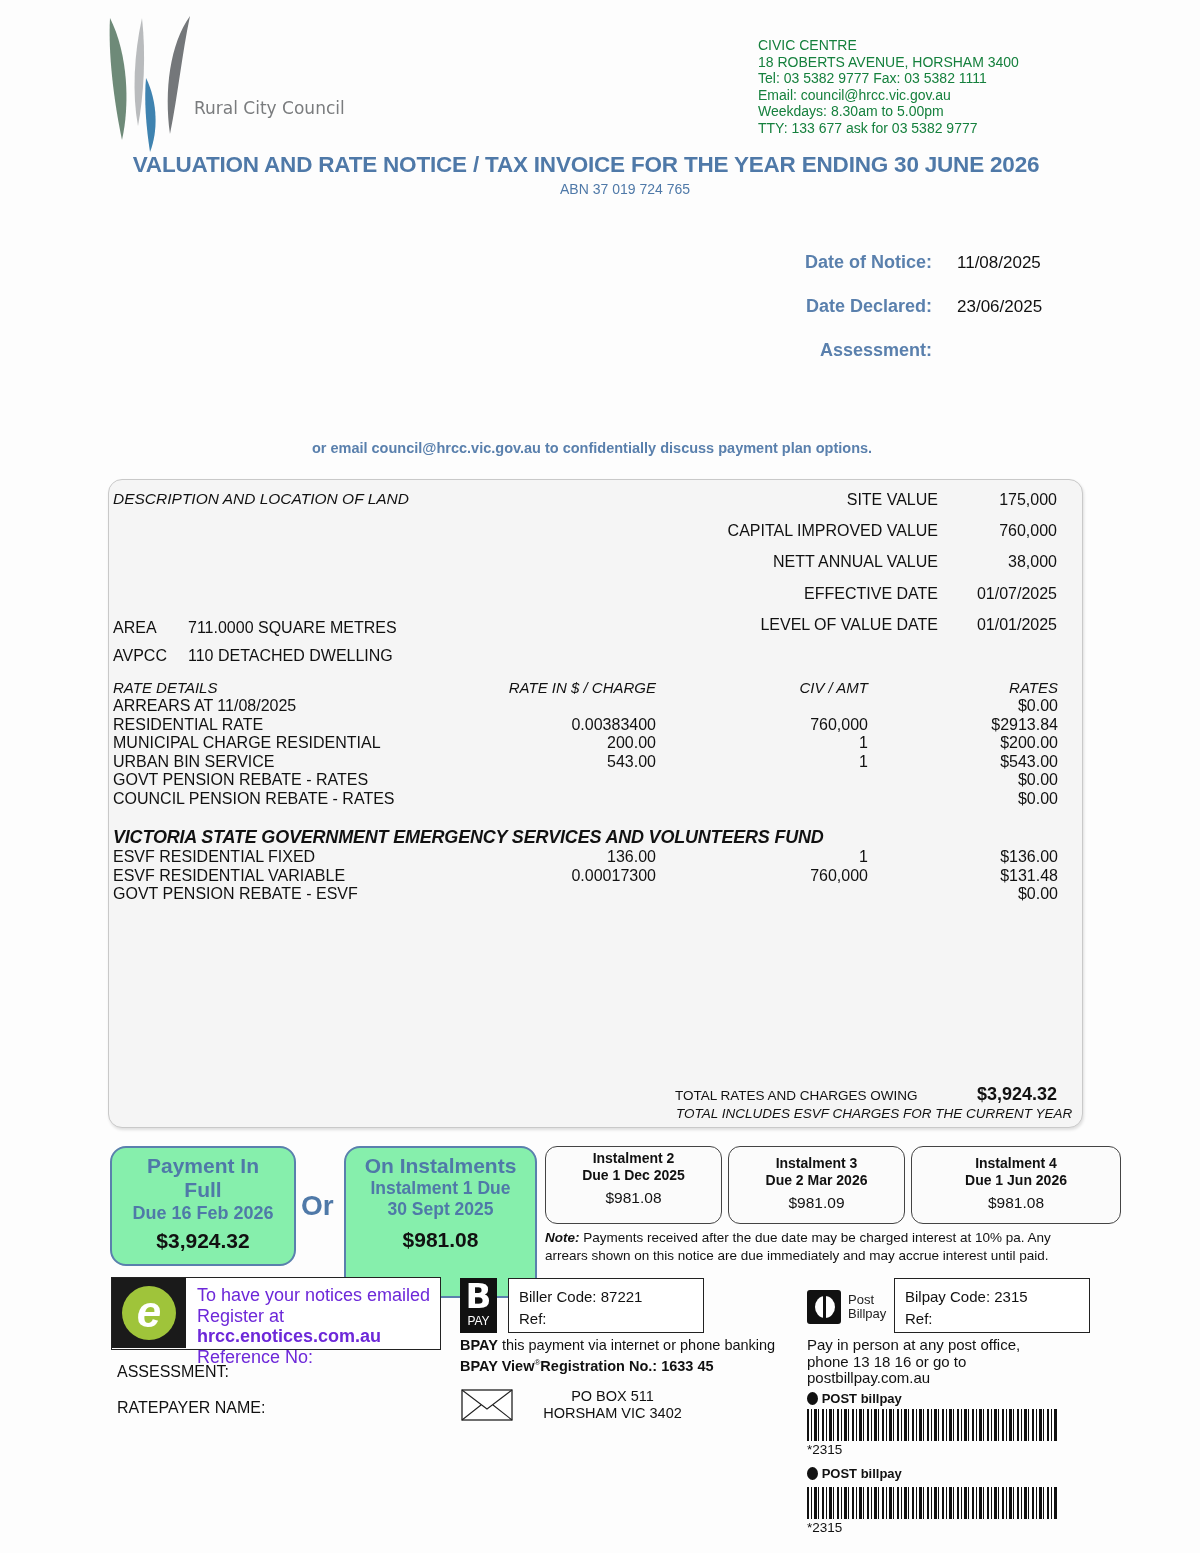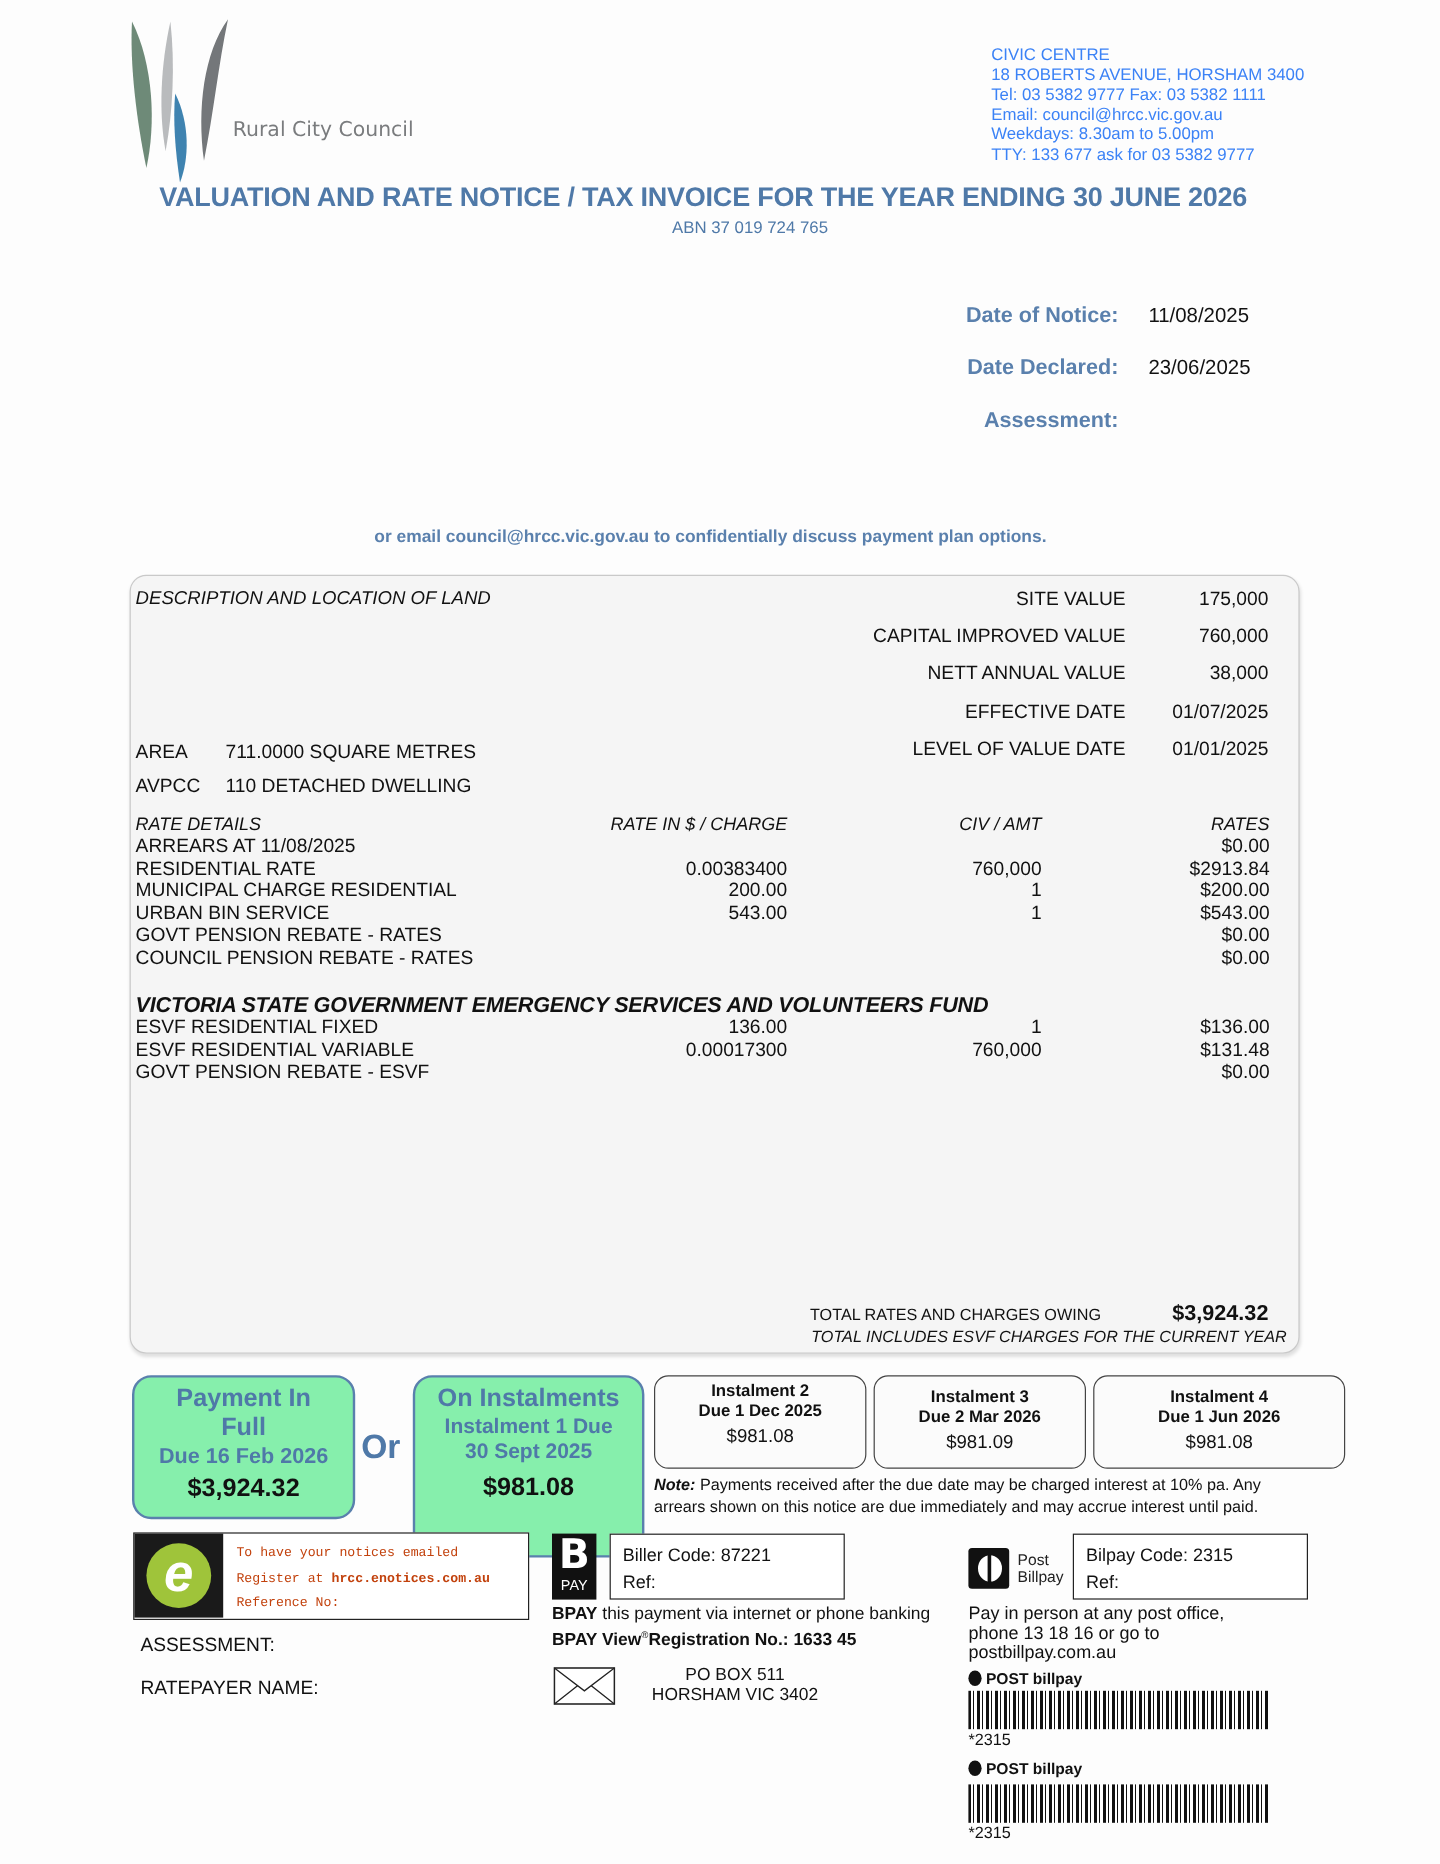--- a/index.html
+++ b/index.html
@@ -5,21 +5,21 @@
   * { box-sizing: border-box; margin: 0; padding: 0; }
   html, body { width: 1200px; height: 1553px; background: #fdfdfd; }
   body { position: relative; font-family: "Liberation Sans", sans-serif; color: #111; overflow: hidden; }
   .abs { position: absolute; }
 
   
   .logo { left: 106px; top: 14px; width: 310px; height: 140px; }
   .logo-word { position: absolute; left: 86px; top: 38px; font-family: "DejaVu Sans", sans-serif; font-weight: bold; font-size: 41px; letter-spacing: 1px; color: #3f4244; }
   .logo-sub { position: absolute; left: 88px; top: 84px; font-family: "DejaVu Sans", sans-serif; font-size: 17px; color: #7a7c7e; }
 
-  .civic { left: 826px; top: 37px; font-size: 14px; line-height: 16.6px; color: #3b82f6; }
+  .civic { left: 758px; top: 37px; font-size: 14px; line-height: 16.6px; color: #15803d; }
 
   .main-title { left: 0; width: 1172px; top: 152px; text-align: center; font-weight: bold; font-size: 22.5px; color: #4f79a8; letter-spacing: -0.2px; }
   .abn { left: 0; width: 1250px; top: 181px; text-align: center; font-size: 14px; color: #4f79a8; }
 
   .meta-label { font-weight: bold; font-size: 18px; color: #5a80ad; text-align: right; width: 200px; }
   .meta-value { font-size: 17px; color: #111; }
 
   .hardship { left: 0; width: 1184px; top: 440px; text-align: center; font-weight: bold; font-size: 14.5px; line-height: 17.5px; color: #5a80ad; }
 
   .panel { left: 108px; top: 479px; width: 975px; height: 649px; border: 1.5px solid #c9c9c9; border-radius: 14px; background: #f5f5f5; box-shadow: 1px 2px 3px rgba(0,0,0,0.12); }
@@ -195,21 +195,21 @@
   <div style="font-size:14px;font-weight:bold;line-height:17px">Due 1 Jun 2026</div>
   <div style="font-size:15.5px;line-height:28px">$981.08</div>
 </div>
 
 <div class="abs" style="left:545px;top:1229px;width:540px;font-size:13.5px;line-height:17.5px"><b><i>Note:</i></b><span> Payments received after the due date may be charged interest at 10% pa. Any arrears shown on this notice are due immediately and may accrue interest until paid.</span></div>
 
 <div class="abs" style="left:111px;top:1277px;width:330px;height:73px;border:1.5px solid #222;background:#fff">
   <div style="position:absolute;left:0;top:0;width:74px;height:70px;background:#1a1a1a">
     <div style="position:absolute;left:10px;top:8px;width:54px;height:54px;border-radius:50%;background:#9fc43a;color:#fff;font-size:44px;font-weight:bold;font-style:italic;text-align:center;line-height:52px">e</div>
   </div>
-  <div style="position:absolute;left:85px;top:7px;font-family:Liberation Mono, monospace;font-size:11px;line-height:20.5px;color:#c2410c">
+  <div style="position:absolute;left:85px;top:7px;font-family:Liberation Sans, sans-serif;font-size:18px;line-height:20.5px;color:#6d28d9">
     <div>To have your notices emailed</div>
     <div><span>Register at </span><b>hrcc.enotices.com.au</b></div>
     <div>Reference No:</div>
   </div>
 </div>
 
 <div class="abs" style="left:117px;top:1363px;font-size:16px">ASSESSMENT:</div>
 <div class="abs" style="left:117px;top:1399px;font-size:16px">RATEPAYER NAME:</div>
 
 <div class="abs" style="left:460px;top:1278px;width:37px;height:55px;background:#111;color:#fff;text-align:center">

